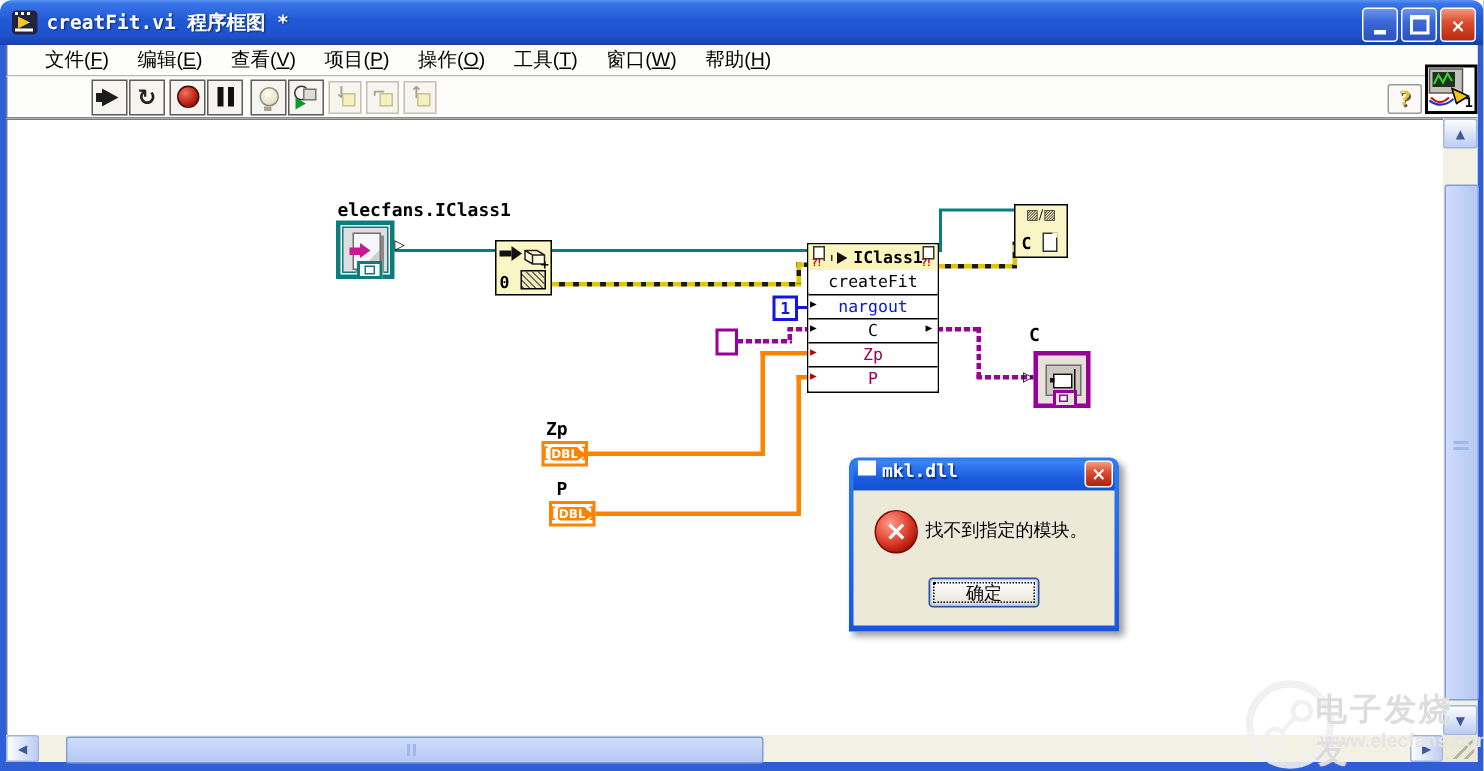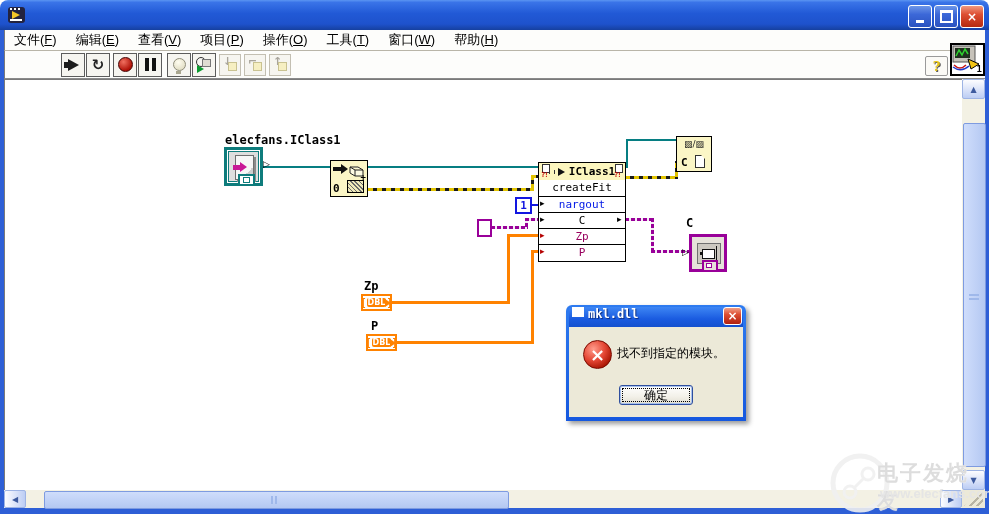--- a/index.html
+++ b/index.html
@@ -18,21 +18,21 @@
     background:linear-gradient(180deg,#6D96E8 0%,#3C68D8 40%,#2A52C0 100%);font:bold 12px "DejaVu Sans",sans-serif;}
   .wbtn.close{background:linear-gradient(180deg,#F0987E 0%,#DD4F33 40%,#B62A10 100%);}
   .wbtn .minbar{width:8px;height:3px;background:#fff;margin-top:9px;}
   .wbtn .maxbox{width:9px;height:8px;border:2px solid #fff;border-top-width:3px;}
   .border-l,.border-r,.border-b{position:absolute;background:#2E5FD6;}
   .border-l{left:0;top:30px;width:4px;height:478px;}
   .border-r{right:0;top:30px;width:4px;height:478px;}
   .border-b{left:0;top:508px;width:989px;height:6px;}
   
   .menubar{position:absolute;left:4px;top:30px;width:981px;height:21px;background:#FDFDFB;border-bottom:1px solid #B9B5A8;
-    display:flex;align-items:center;gap:19px;padding-left:9px;box-sizing:border-box;border-left:1px solid #7a7a7a;}
+    display:flex;align-items:center;gap:19px;padding-left:25px;box-sizing:border-box;border-left:1px solid #7a7a7a;}
   .menu-item{font:13px "Liberation Sans",sans-serif;color:#000;white-space:nowrap;}
   .toolbar{position:absolute;left:4px;top:51px;width:981px;height:28px;background:#FDFDFB;border-bottom:1px solid #8a8a8a;
     display:flex;align-items:center;padding-left:56px;box-sizing:border-box;border-left:1px solid #7a7a7a;}
   .tbtn{width:24px;height:24px;border:1px solid #5c5c5c;background:#F6F5F0;display:flex;align-items:center;justify-content:center;margin-right:1px;box-sizing:border-box;}
   .tbtn.dis{border-color:#C3BFB2;margin-left:2px;width:22px;height:22px;color:#AEAA9E;font-size:11px;}
   .i-run{width:0;height:0;border-left:11px solid #1c1c1c;border-top:6px solid transparent;border-bottom:6px solid transparent;position:relative;}
   .i-run::before{content:"";position:absolute;left:-15px;top:-3px;width:5px;height:6px;background:#1c1c1c;}
   .i-cont{font:bold 15px "DejaVu Sans",sans-serif;color:#222;}
   .i-abort{width:13px;height:13px;border-radius:50%;border:1px solid #400;background:radial-gradient(circle at 35% 30%,#F07060,#B01208 70%);}
   .i-pause{display:flex;gap:3px;}
@@ -170,20 +170,21 @@
   .wm-url{left:880px;top:486px;font:bold 13px "Liberation Sans",sans-serif;color:rgba(228,228,228,.97);}
   .wm-logo{left:827px;top:451px;}
 </style>
 </head>
 <body>
 
 <div id="window">
 
   <div class="titlebar">
     <span class="app-icon"></span>
+    <span class="title-text">creatFit.vi 程序框图 *</span>
     <span class="winbtns">
       <span class="wbtn">
           <span class="minbar"></span>
         </span>
       <span class="wbtn">
           <span class="maxbox"></span>
         </span>
       <span class="wbtn close">
           <span>×</span>
         </span>

